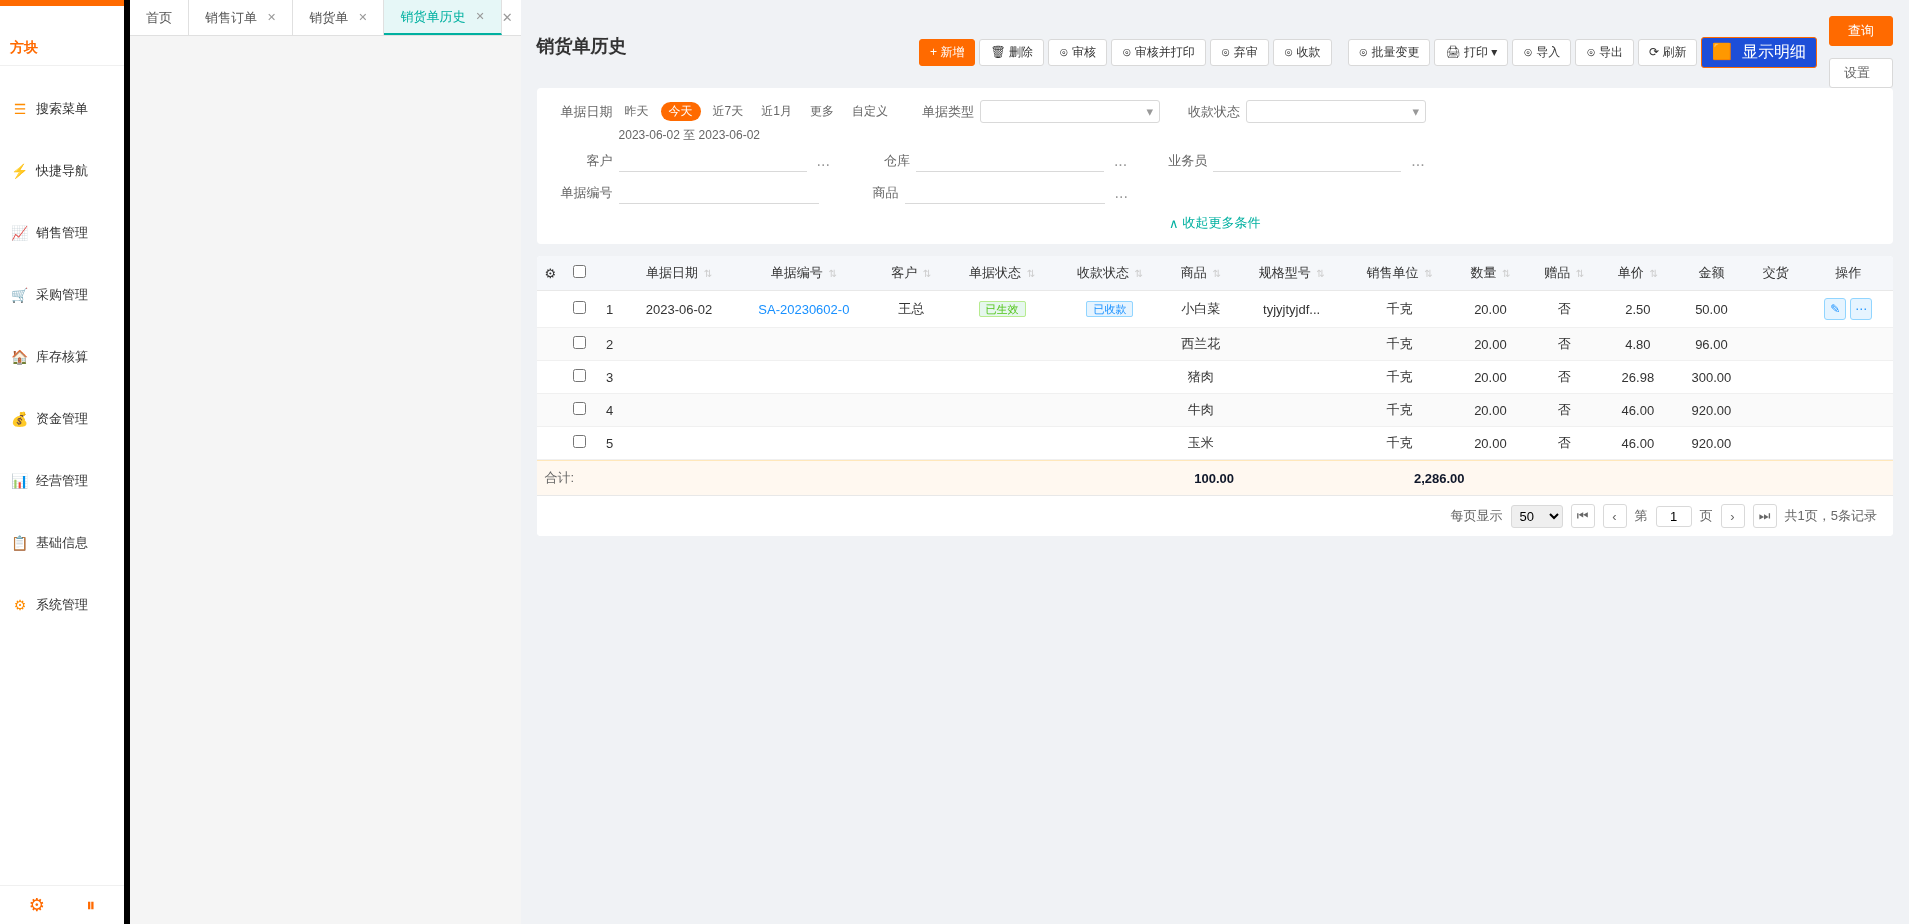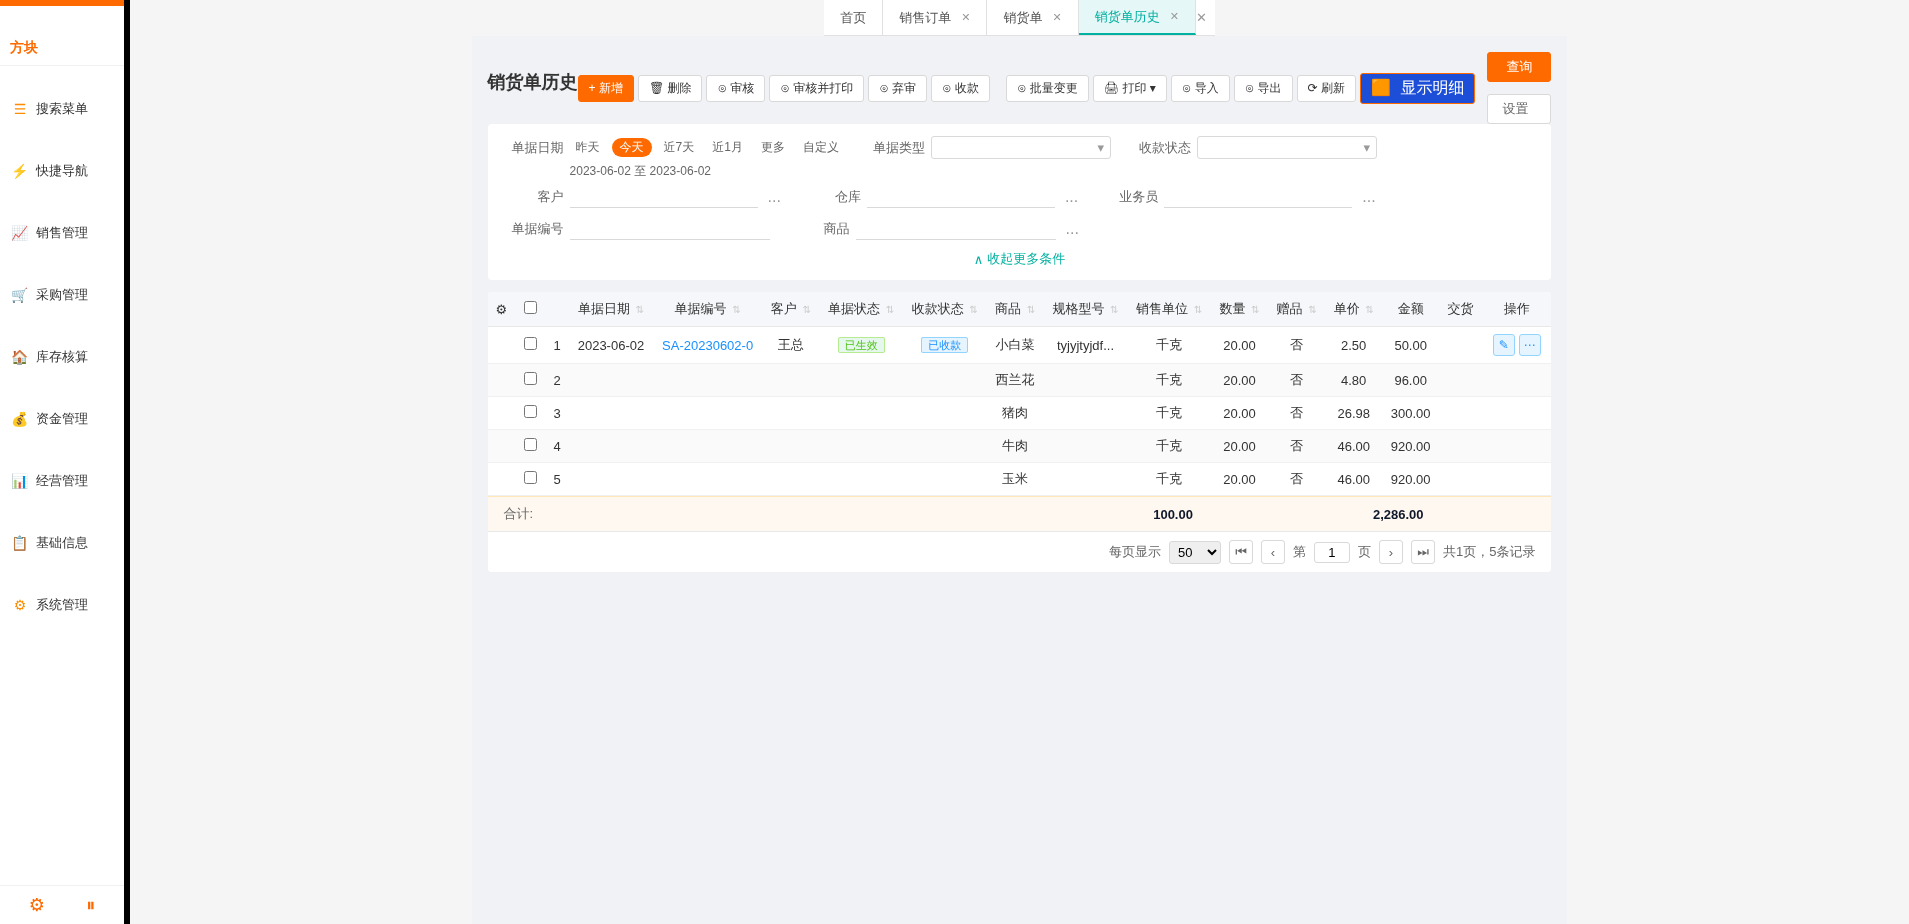--- a/index.html
+++ b/index.html
@@ -8,21 +8,21 @@
     
     .sidebar { width: 130px; background: #fff; border-right: 6px solid #000000; display: flex; flex-direction: column; height: 100%; flex-shrink: 0; gap: 24px; }
     .sidebar-top { background: #ff6a00; height: 6px; }
     .sidebar-logo { padding: 8px 10px; font-size: 14px; color: #ff6a00; font-weight: bold; border-bottom: 1px solid #f0f0f0; height: 36px; display: flex; align-items: center; }
     .sidebar-item { display: flex; align-items: center; padding: 10px 12px; cursor: pointer; color: #333; gap: 8px; }
     .sidebar-item .icon { width: 16px; height: 16px; display: inline-flex; align-items: center; justify-content: center; color: #ff8c00; font-size: 14px; }
     .sidebar-bottom { margin-top: auto; border-top: 1px solid #f0f0f0; }
     .sidebar-footer { display: flex; align-items: center; justify-content: space-around; padding: 8px; }
 
     
-    .main { flex: 1; display: flex; flex-direction: column; overflow: hidden; align-items: center; }
+    .main { flex: 1; display: flex; flex-direction: row; overflow: hidden; }
 
     
     .tab-bar { background: #fff; border-bottom: 1px solid #e0e0e0; display: flex; align-items: center; height: 36px; flex-shrink: 0; }
     .tab { padding: 0 16px; height: 100%; display: flex; align-items: center; cursor: pointer; color: #555; border-right: 1px solid #e0e0e0; gap: 6px; font-size: 13px; }
     .tab:first-child { border-left: none; }
     .tab.active { background: #e6f7f7; color: #00b0a0; border-bottom: 2px solid #00b0a0; }
     .tab-close { font-size: 11px; color: #999; cursor: pointer; margin-left: 4px; }
     .tab-bar-right { margin-left: auto; padding-right: 8px; color: #999; cursor: pointer; }
 
     
@@ -57,21 +57,21 @@
     td { padding: 7px 8px; color: #333; text-align: center; white-space: nowrap; }
     .sort-icon { color: #ccc; font-size: 10px; margin-left: 2px; }
     .badge-green { background: #e6f7ee; color: #52c41a; border: 1px solid #b7eb8f; padding: 1px 6px; border-radius: 2px; font-size: 11px; }
     .badge-blue { background: #e6f4ff; color: #1890ff; border: 1px solid #91d5ff; padding: 1px 6px; border-radius: 2px; font-size: 11px; }
     .link-text { color: #1890ff; cursor: pointer; text-decoration: none; }
     .settings-col { width: 24px; }
     .checkbox-col { width: 30px; }
     .op-btn { display: inline-flex; align-items: center; justify-content: center; width: 22px; height: 22px; border-radius: 3px; cursor: pointer; color: #1890ff; border: 1px solid #91d5ff; background: #e6f4ff; margin: 0 2px; font-size: 12px; }
 
     
-    .table-footer { background: #fff8f0; border-top: 1px solid #ffe7ba; padding: 8px 16px; display: flex; align-items: center; }
+    .table-footer { background: #fff8f0; border-top: 1px solid #ffe7ba; padding: 8px 8px; display: flex; align-items: center; }
     .footer-label { color: #666; margin-right: 20px; }
     .footer-values { display: flex; gap: 100px; }
     .footer-val { font-weight: bold; color: #0f172a; }
 
     
     .pagination-bar { background: #fff; border-top: 1px solid #e8e8e8; padding: 8px 16px; display: flex; align-items: center; justify-content: flex-end; gap: 8px; }
     .page-size-label { color: #666; }
     .page-size-select { border: 1px solid #d9d9d9; border-radius: 3px; padding: 2px 4px; }
     .page-btn { width: 24px; height: 24px; display: inline-flex; align-items: center; justify-content: center; border: 1px solid #d9d9d9; border-radius: 3px; cursor: pointer; background: #fff; color: #666; }
     .page-input { width: 36px; border: 1px solid #d9d9d9; border-radius: 3px; text-align: center; padding: 2px 4px; }

